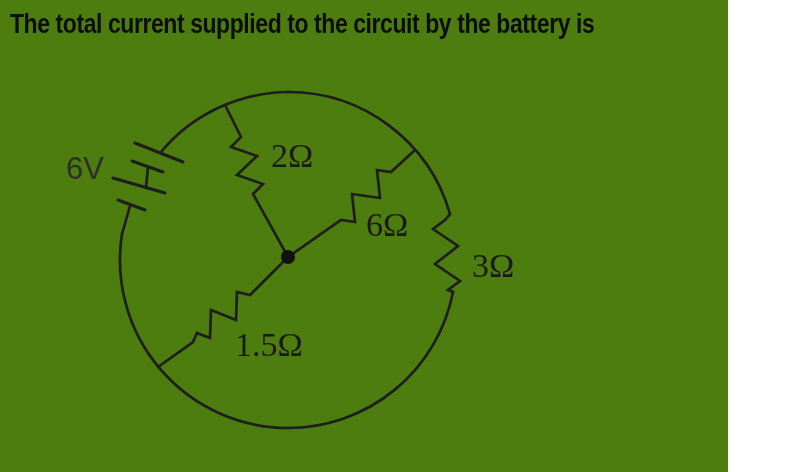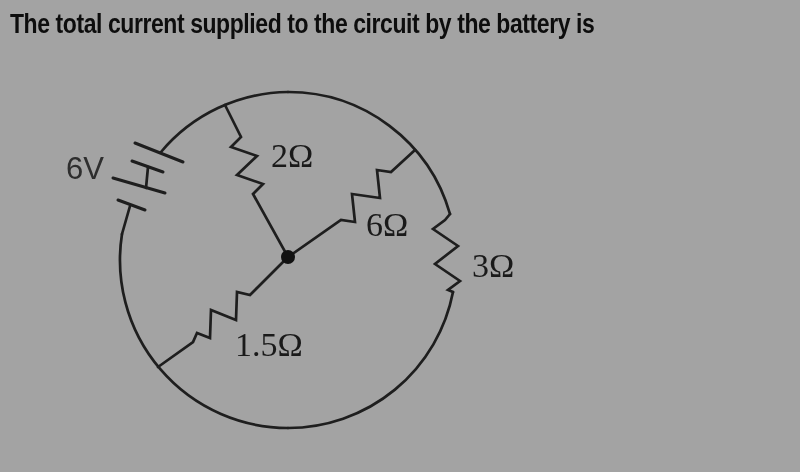--- a/index.html
+++ b/index.html
@@ -2,23 +2,23 @@
 <html><head>
 <meta charset="utf-8">
 <style>
   html, body {
     margin: 0;
     padding: 0;
     background: #ffffff;
   }
   .stage {
     position: relative;
-    width: 800px;
+    width: 728px;
     height: 472px;
-    background: #a3a3a3;
+    background: #4d7c0f;
     overflow: hidden;
     font-family: "Liberation Sans", sans-serif;
   }
   .question-title {
     position: absolute;
     left: 10px;
     top: 8px;
     font-size: 28px;
     font-weight: 700;
     color: #0d0d0d;

